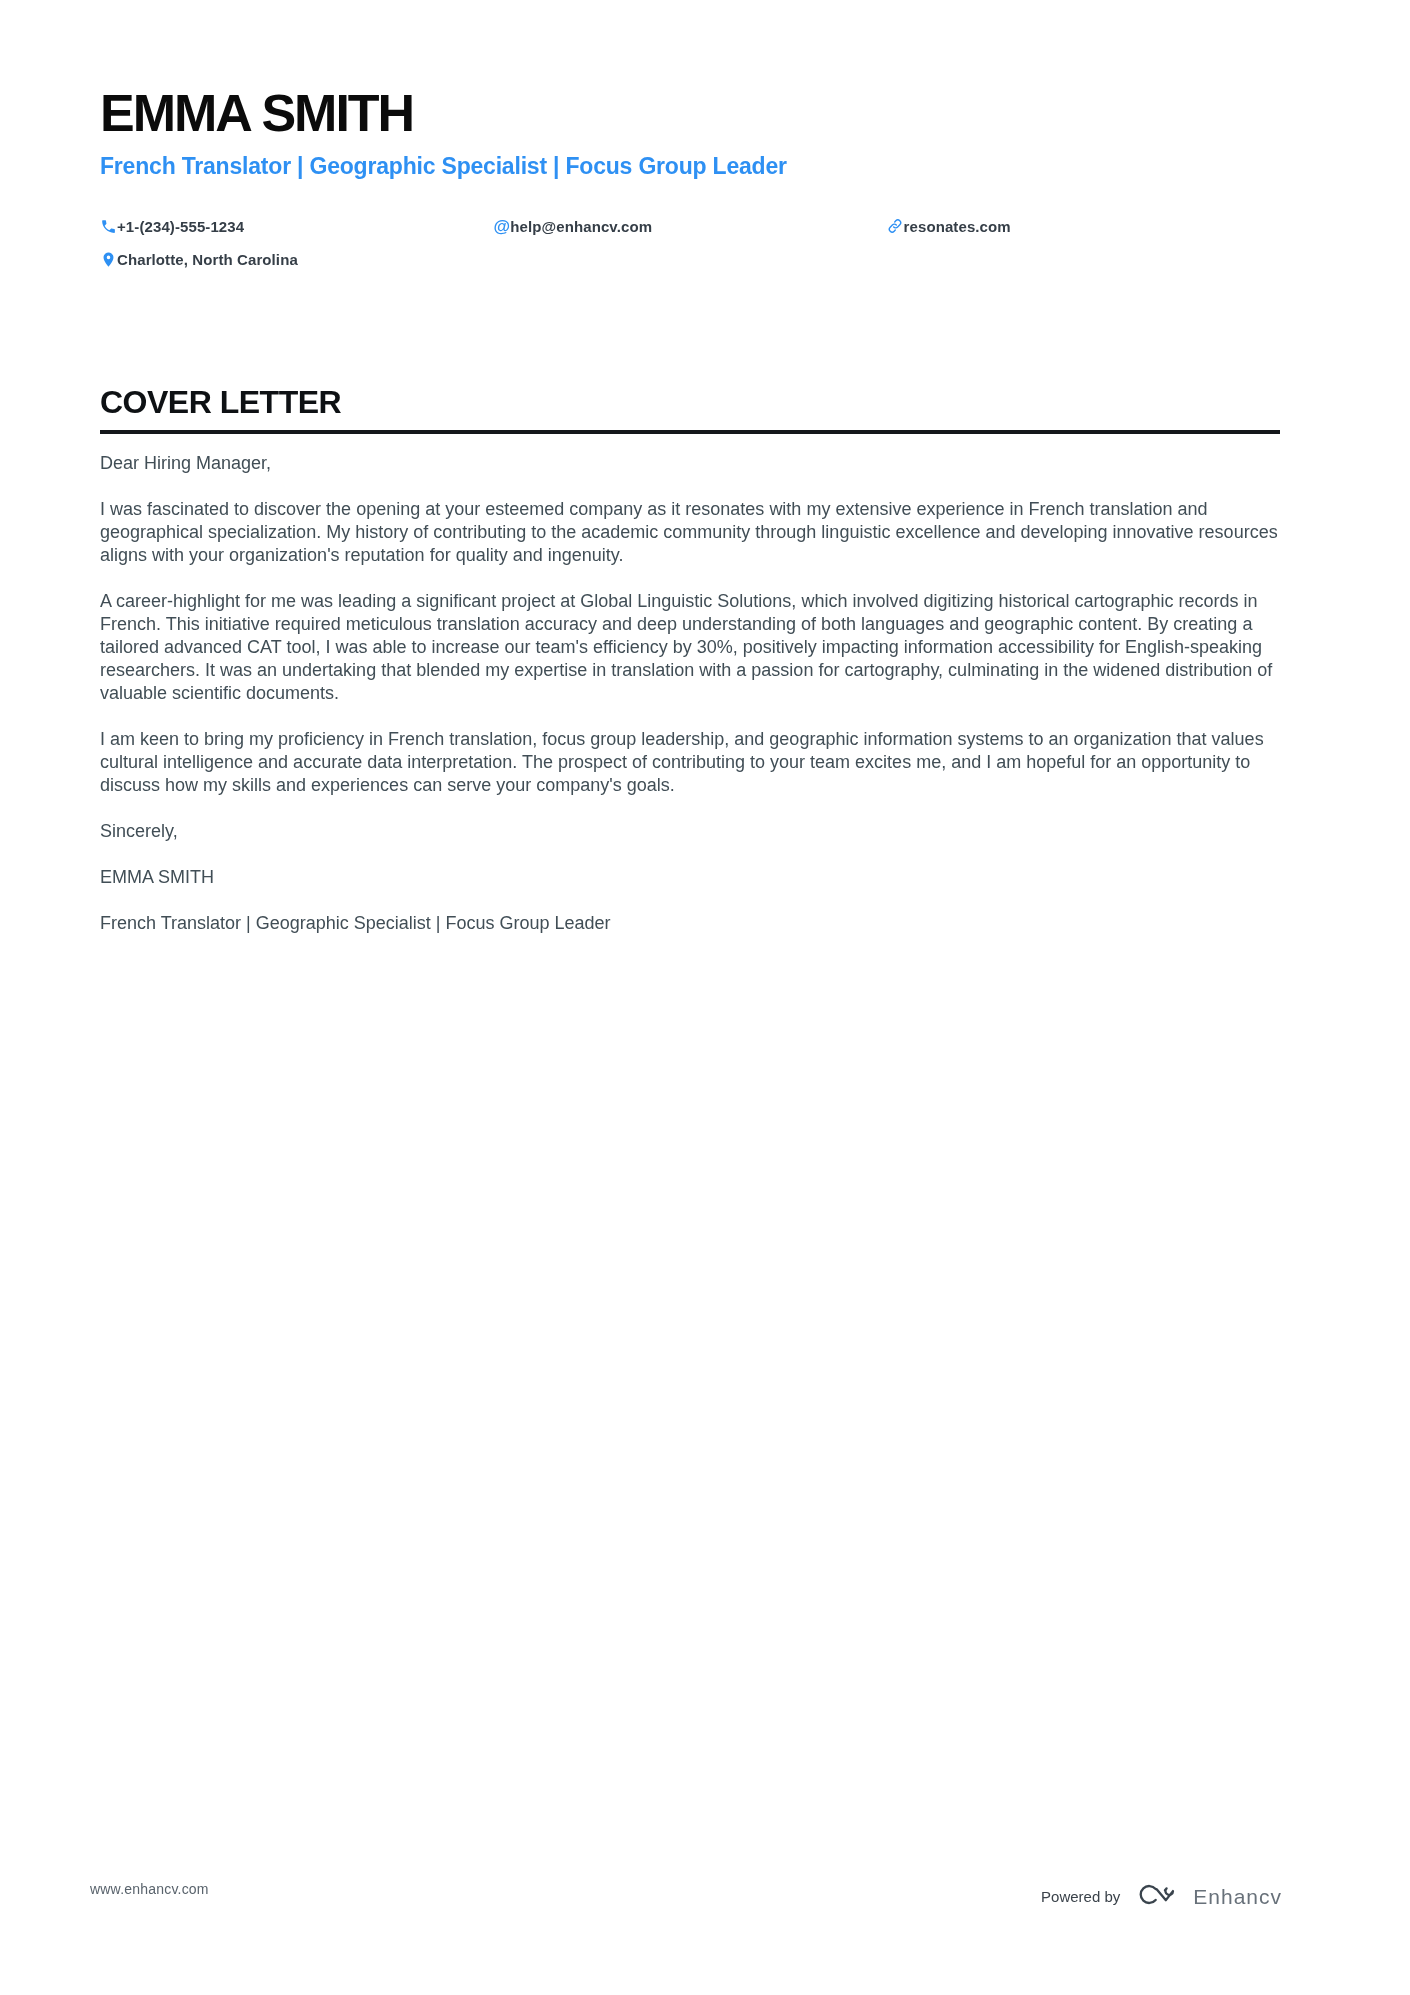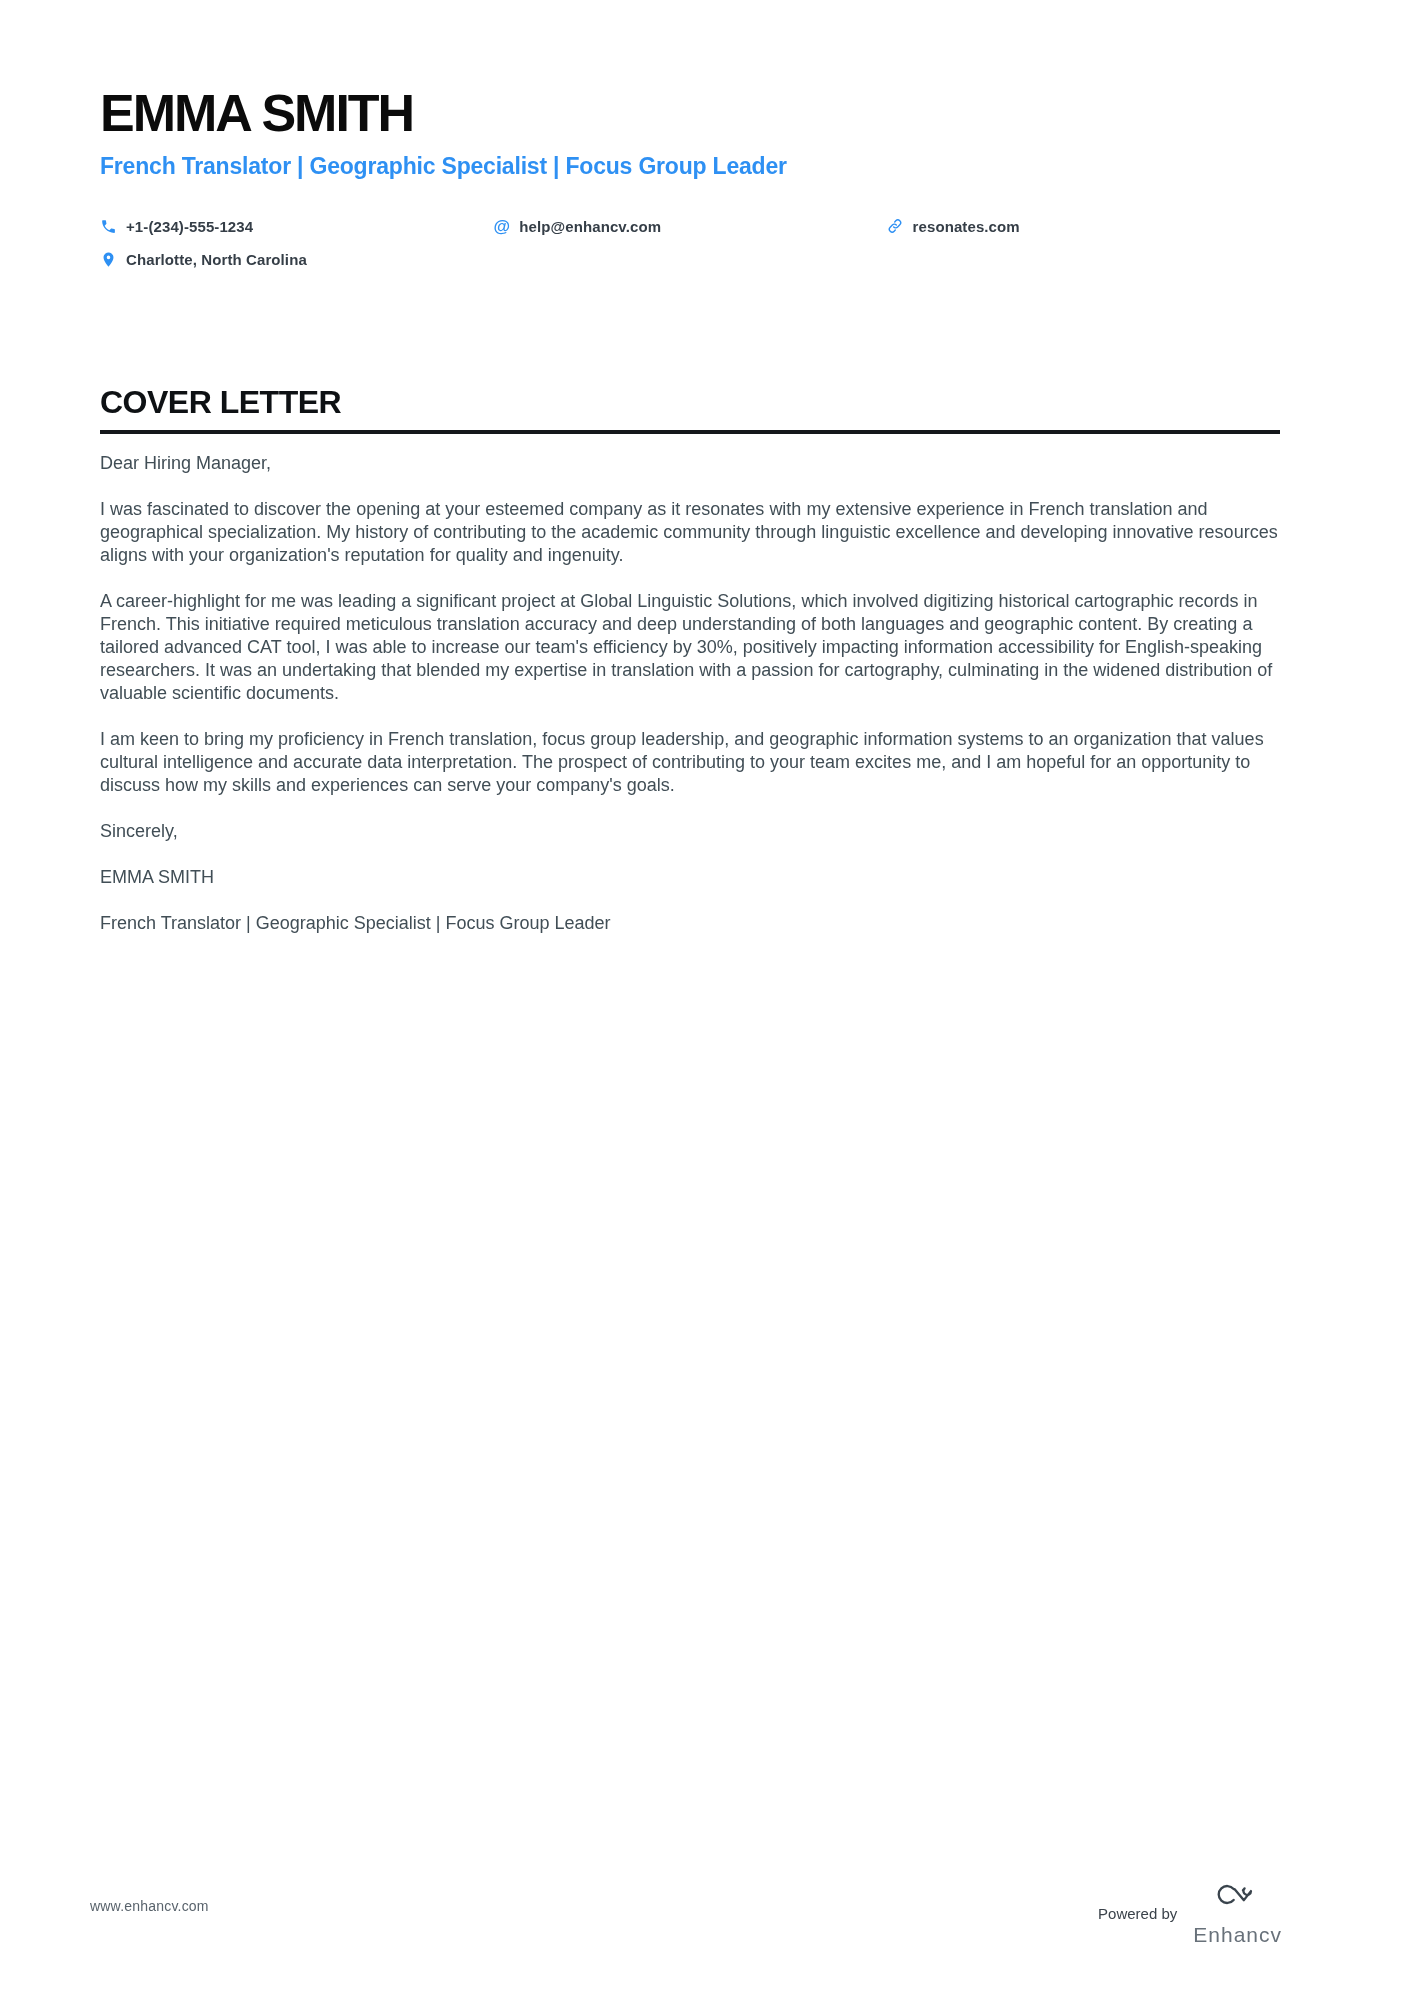--- a/index.html
+++ b/index.html
@@ -34,21 +34,21 @@
   .contact-grid {
     margin-top: 38px;
     width: 1180px;
     display: flex;
     flex-wrap: wrap;
   }
   .contact-item {
     width: 33.33%;
     display: flex;
     align-items: center;
-    gap: 9px;
+    gap: 0;
     margin-bottom: 16px;
     font-size: 15px;
     font-weight: bold;
     color: #353e47;
     letter-spacing: 0.1px;
   }
   .contact-item .c-icon {
     width: 17px; height: 17px;
     display: inline-flex;
     align-items: center;
@@ -103,21 +103,20 @@
     margin-top: 16px;
   }
   .powered-by-label {
     font-size: 15px;
     color: #3a424a;
   }
   .brand {
     display: flex;
     align-items: center;
     gap: 10px;
-    flex-direction: column;
   }
   .brand-name {
     font-size: 21px;
     color: #68717a;
     letter-spacing: 1px;
   }
 </style>
 </head>
 <body>
 

